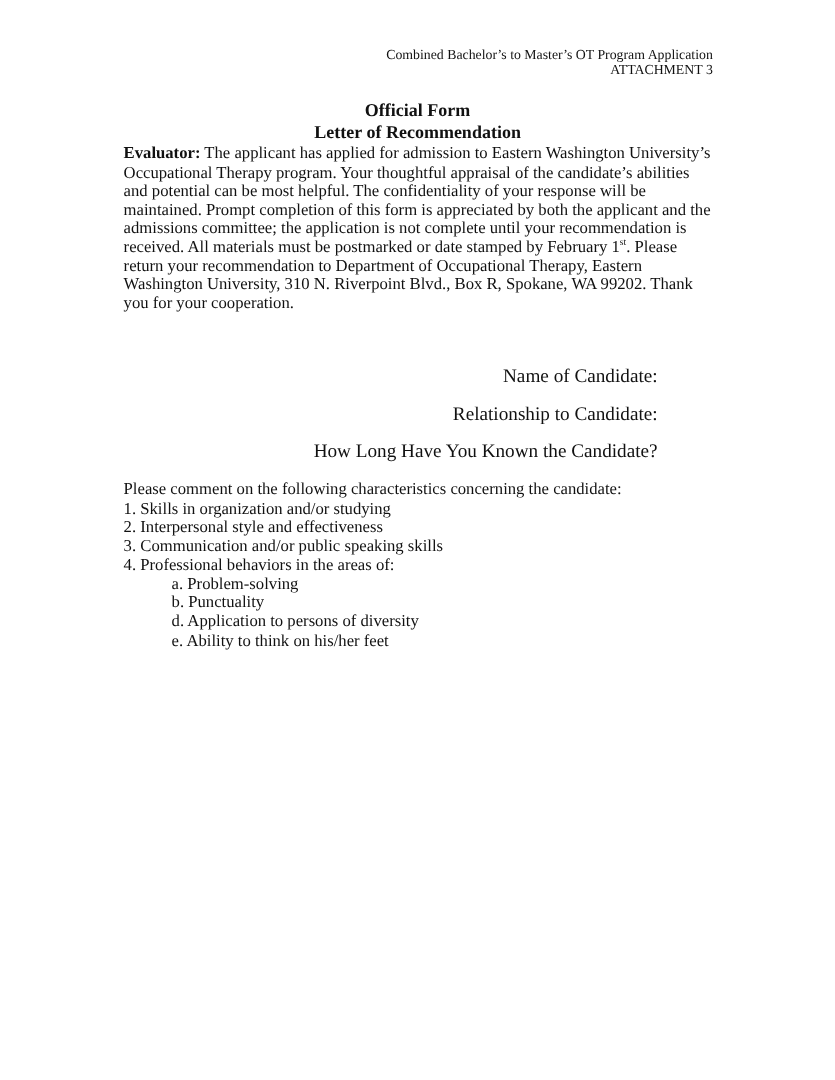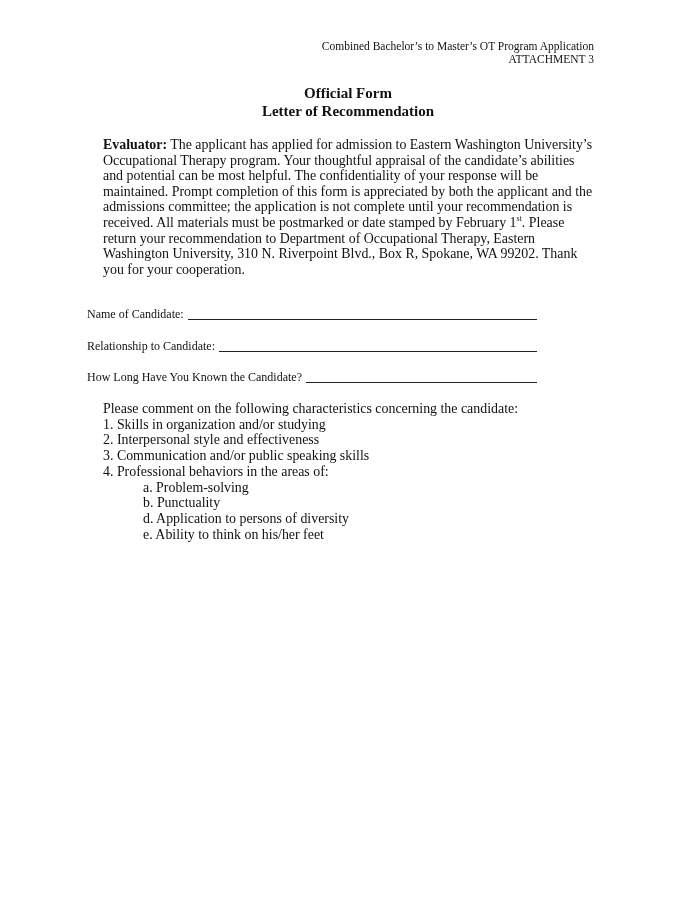--- a/index.html
+++ b/index.html
@@ -11,29 +11,30 @@
   .page { position: absolute; left: 0; top: 0; width: 696px; height: 900px; background: #fff; text-decoration: underline; }
   .header-right {
     position: absolute; right: 102px; top: 40px; text-align: right;
     font-size: 11.5px; line-height: 13px;
   }
   .title-block {
     position: absolute; left: 0; top: 84px; width: 696px; text-align: center;
     font-weight: bold; font-size: 15px; line-height: 18px;
   }
   .intro {
-    position: absolute; left: 103px; top: 137px; width: 490px;
+    position: absolute; left: 103px; top: 121px; width: 490px;
     font-size: 13.9px; line-height: 15.6px;
   }
   .intro b { font-weight: bold; }
   sup { font-size: 8px; line-height: 0; vertical-align: super; }
   .field {
-    position: absolute; left: 87px; width: 450px;
-    font-size: 12px; line-height: 16px; display: flex; align-items: flex-end;
+    position: absolute; left: 98px; width: 450px;
+    font-size: 16px; line-height: 16px; display: flex; align-items: flex-end;
     white-space: nowrap;
+    flex-direction: column;
   }
   .field .blank {
     flex: 1; border-bottom: 1px solid #222; height: 12px; margin-left: 4px; margin-bottom: 2px;
   }
   .list {
     position: absolute; left: 103px; top: 401px; width: 470px;
     font-size: 13.9px; line-height: 15.7px;
   }
   .list .sub { padding-left: 40px; }
 </style>

